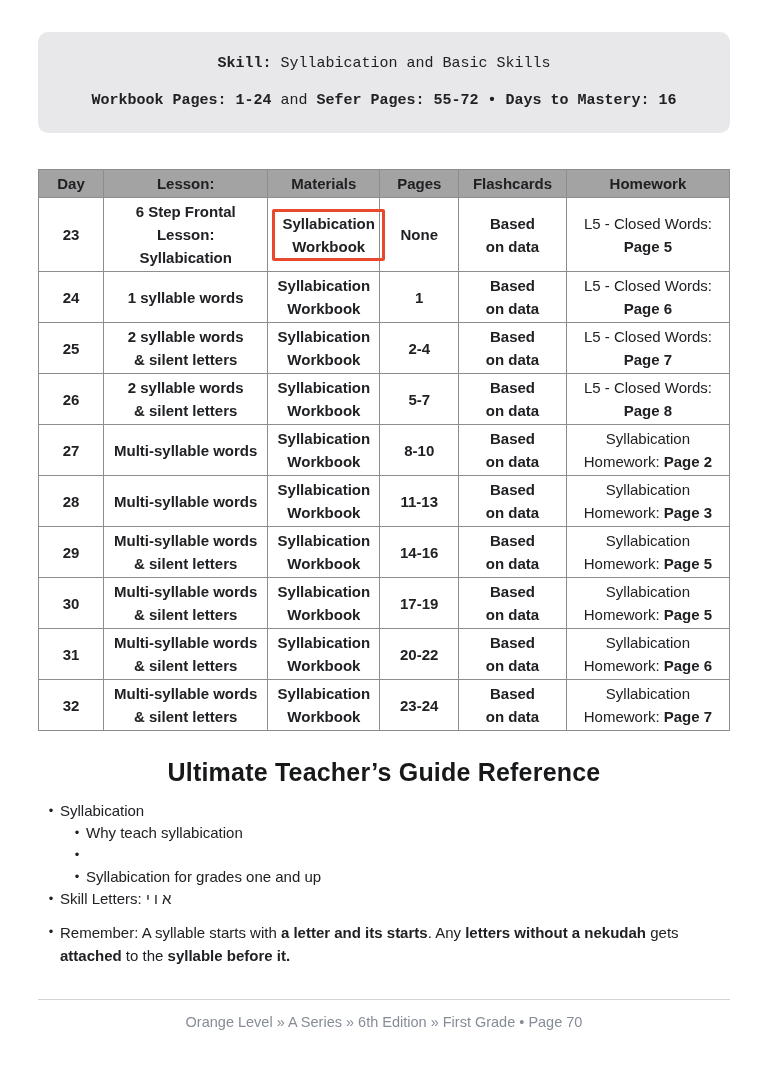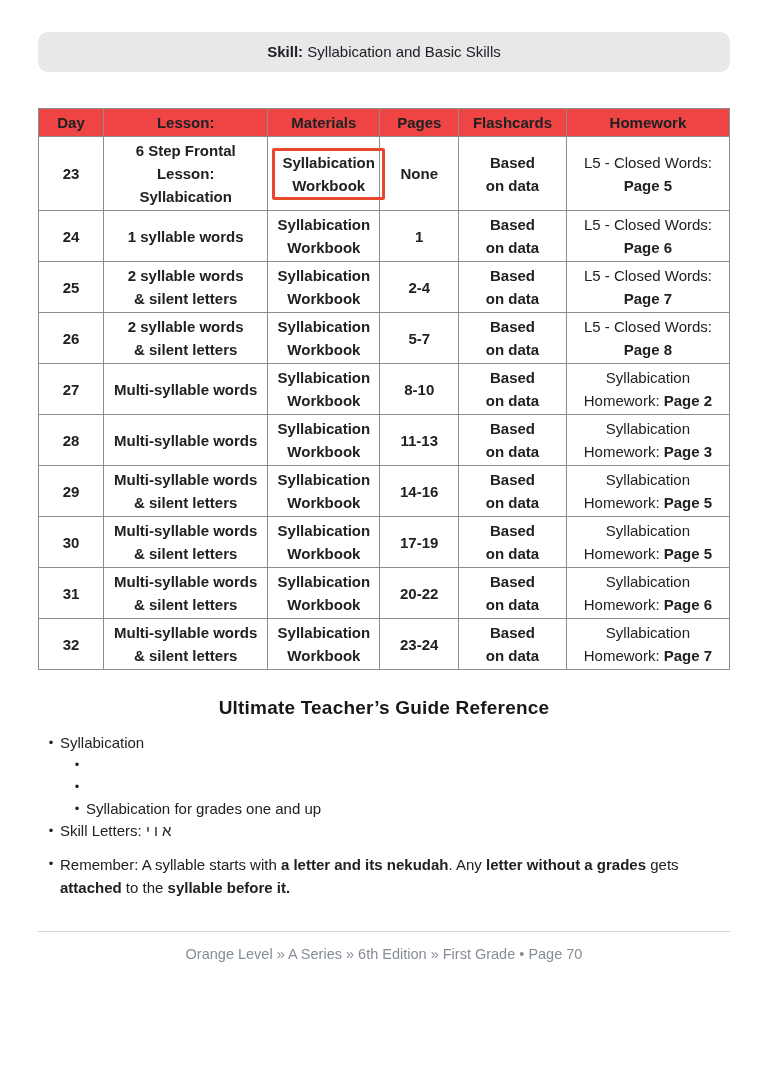--- a/index.html
+++ b/index.html
@@ -17,40 +17,40 @@
   }
   
   .summary-box {
     background: #e8e8ea;
     border-radius: 10px;
     padding: 7px 20px 8px 20px;
     text-align: center;
     font-size: 15px;
     line-height: 25px;
   }
-  .summary-box p { margin: 0; }
+  .summary-box p { margin: 12px; font-family: Liberation Mono, monospace; }
   .b { font-weight: 700; }
   
   table.sched {
     width: 100%;
     border-collapse: collapse;
     table-layout: fixed;
     margin-top: 36px;
   }
   table.sched th, table.sched td {
     border: 1px solid #8d8d8d;
     text-align: center;
     vertical-align: middle;
     font-size: 15px;
     line-height: 23px;
     padding: 2px 4px;
   }
   table.sched th {
     height: 27px;
-    background: #ef4444;
+    background: #a3a3a3;
     font-weight: 700;
   }
   table.sched td {
     height: 51px;
     font-weight: 700;
   }
   table.sched td.homework { font-weight: 400; text-align: center; }
   col.c0 { width: 9.4%; }
   col.c1 { width: 23.8%; }
   col.c2 { width: 16.2%; }
@@ -60,21 +60,21 @@
   .hl {
     display: inline-block;
     border: 3px solid #e8492c;
     border-radius: 2px;
     padding: 0 7px;
   }
   
   h2.section {
     margin: 27px 0 0 0;
     text-align: center;
-    font-size: 19px;
+    font-size: 25px;
     font-weight: 700;
     letter-spacing: 0.2px;
     color: #17181a;
   }
   
   .ref-list { margin-top: 13px; font-size: 15px; }
   .li {
     display: flex;
     align-items: flex-start;
     line-height: 22px;
@@ -104,20 +104,21 @@
     line-height: 22px;
   }
 </style>
 </head>
 <body>
 
 <div class="page">
 
   <div class="summary-box">
     <p><span class="b">Skill:</span><span> Syllabication and Basic Skills</span></p>
+    <p><span class="b">Workbook Pages: 1-24</span><span> and </span><span class="b">Sefer Pages: 55-72 • Days to Mastery: 16</span></p>
   </div>
 
   <table class="sched">
     <colgroup>
       <col class="c0">
         <col class="c1">
         <col class="c2">
         <col class="c3">
         <col class="c4">
         <col class="c5">
@@ -217,37 +218,38 @@
   </table>
 
   <h2 class="section">Ultimate Teacher’s Guide Reference</h2>
   <div class="ref-list">
       <div class="li">
         <span class="blt">•</span>
         <span class="txt">Syllabication</span>
       </div>
       <div class="li l2">
         <span class="blt">•</span>
+        <span class="txt">Why teach syllabication</span>
       </div>
       <div class="li l2">
         <span class="blt">•</span>
       </div>
       <div class="li l2">
         <span class="blt">•</span>
         <span class="txt">Syllabication for grades one and up</span>
       </div>
       <div class="li">
         <span class="blt">•</span>
         <span class="txt">Skill Letters: א ו י</span>
       </div>
     </div>
 
   <div class="ref-list note-wrap">
     <div class="li">
       <span class="blt">•</span>
-      <p class="txt"><span>Remember: A syllable starts with </span><span class="b">a letter and its nekudah</span><span>. Any </span><span class="b">letter without a grades</span><span> gets </span><span class="b">attached</span><span> to the </span><span class="b">syllable before it.</span></p>
+      <p class="txt"><span>Remember: A syllable starts with </span><span class="b">a letter and its starts</span><span>. Any </span><span class="b">letters without a nekudah</span><span> gets </span><span class="b">attached</span><span> to the </span><span class="b">syllable before it.</span></p>
     </div>
   </div>
 
   <hr class="footer-rule">
   <p class="foot">Orange Level » A Series » 6th Edition » First Grade • Page 70</p>
 
 </div>
 
 </body></html>

